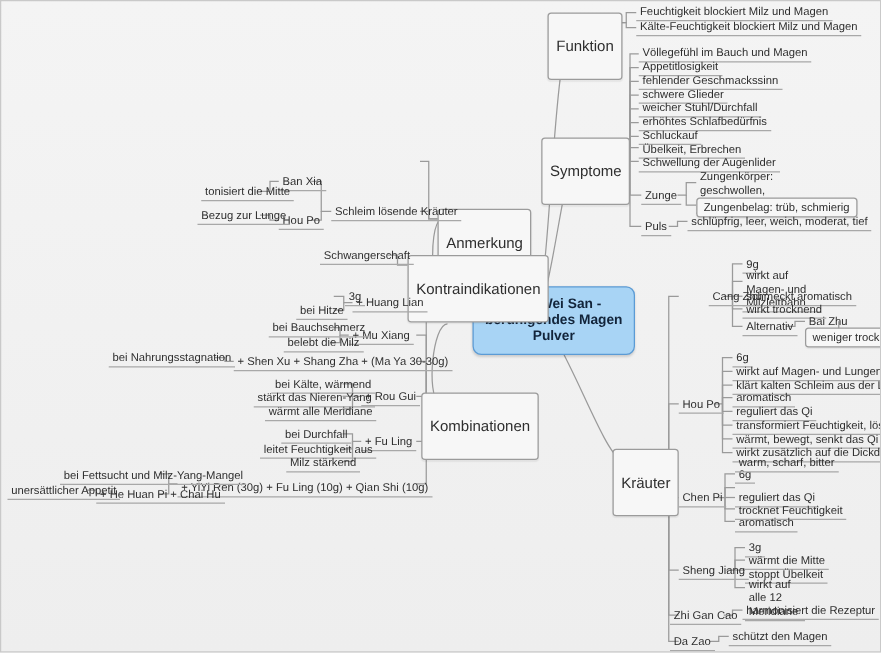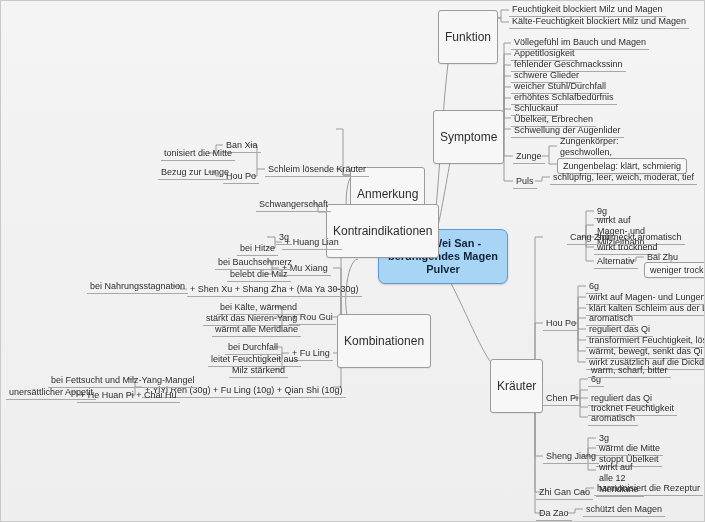--- a/index.html
+++ b/index.html
@@ -194,21 +194,21 @@
 <div class="node leaf" style="left:510px;top:57px;"><span>fehlender Geschmackssinn</span></div>
 <div class="node leaf" style="left:510px;top:68px;"><span>schwere Glieder</span></div>
 <div class="node leaf" style="left:510px;top:79px;"><span>weicher Stuhl/Durchfall</span></div>
 <div class="node leaf" style="left:510px;top:90px;"><span>erhöhtes Schlafbedürfnis</span></div>
 <div class="node leaf" style="left:510px;top:101px;"><span>Schluckauf</span></div>
 <div class="node leaf" style="left:510px;top:112px;"><span>Übelkeit, Erbrechen</span></div>
 <div class="node leaf" style="left:510px;top:123px;"><span>Schwellung der Augenlider</span></div>
 
 <div class="node leaf" style="left:512px;top:149px;"><span>Zunge</span></div>
 <div class="node leaf multiline" style="left:556px;top:134px;width:92px;white-space:normal;"><span>Zungenkörper: geschwollen, Zahnabdrücke, blass</span></div>
-<div class="node boxed sm" style="left:556px;top:157px;"><span>Zungenbelag:  klärt, schmierig</span></div>
+<div class="node boxed sm" style="left:556px;top:157px;"><span>Zungenbelag:  trüb, schmierig</span></div>
 
 <div class="node leaf" style="left:512px;top:174px;"><span>Puls</span></div>
 <div class="node leaf" style="left:549px;top:170px;"><span>schlüpfrig, leer, weich, moderat, tief</span></div>
 
 <div class="node boxed" style="left:349px;top:166px;">
   <span>Anmerkung</span>
 </div>
 <div class="node leaf" style="left:264px;top:162px;">
   <span>Schleim lösende Kräuter</span>
 </div>

